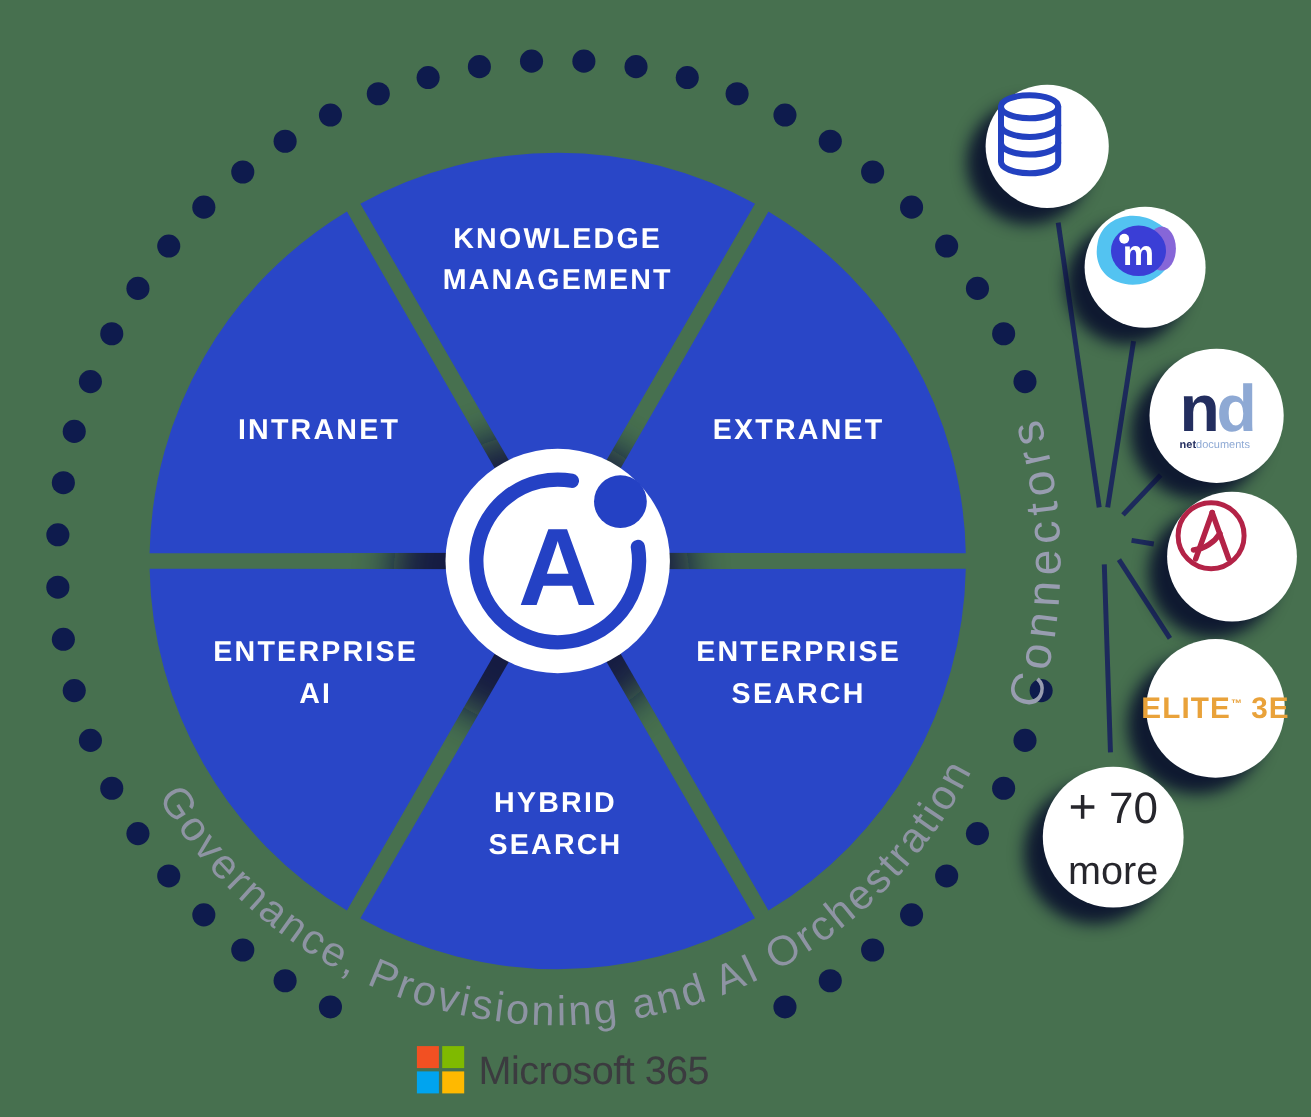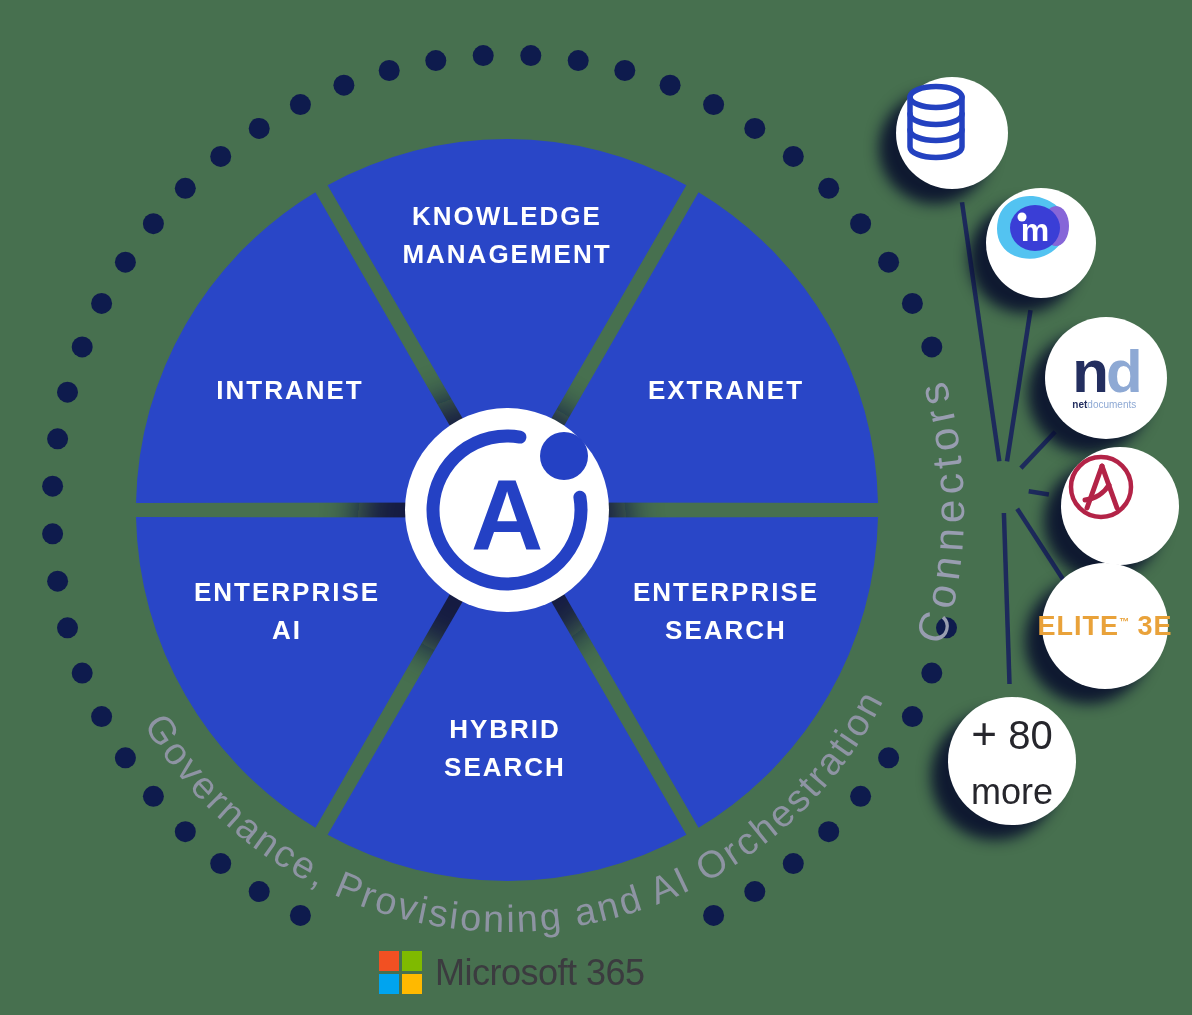--- a/index.html
+++ b/index.html
@@ -188,26 +188,26 @@
     <svg width="80" height="80" viewBox="-40 -40 80 80">
       <circle cx="0" cy="0" r="30" fill="none" stroke="var(--aderant-red,#b32347)" stroke-width="4.5"></circle>
       <g fill="none" stroke="var(--aderant-red,#b32347)" stroke-width="5" stroke-linecap="round">
         <path d="M -14 21 L 1 -21"></path>
         <path d="M 1 -21 L 16 21"></path>
         <path d="M -16 13 C -6 12 3 6 8 -2"></path>
       </g>
     </svg>
   </div>
 
-  <div class="connector" style="left:1042px;top:563px;width:126px;height:126px;text-align:center;">
+  <div class="connector" style="left:1042px;top:581px;width:126px;height:126px;text-align:center;">
     <div class="elite-text"><span>ELITE</span><span class="tm">™</span><span> 3E</span></div>
   </div>
 
   <div class="connector" style="left:948px;top:697px;width:128px;height:128px;">
-    <div class="more-line1"><span class="plus">+</span> <span>80</span></div>
+    <div class="more-line1"><span class="plus">+</span> <span>70</span></div>
     <div class="more-line2">more</div>
   </div>
 
   <div class="m365">
     <div class="ms-squares">
       <div class="ms-sq1"></div>
       <div class="ms-sq2"></div>
       <div class="ms-sq3"></div>
       <div class="ms-sq4"></div>
     </div>

